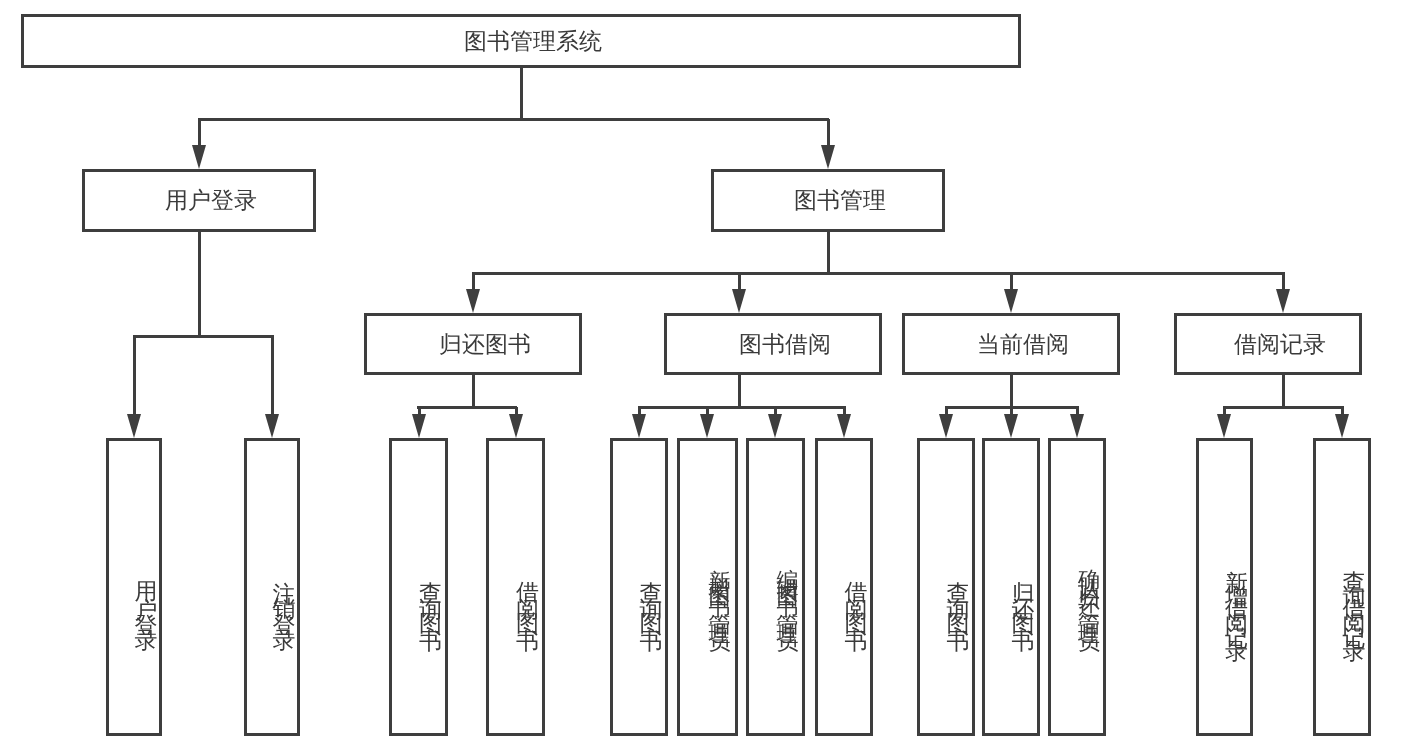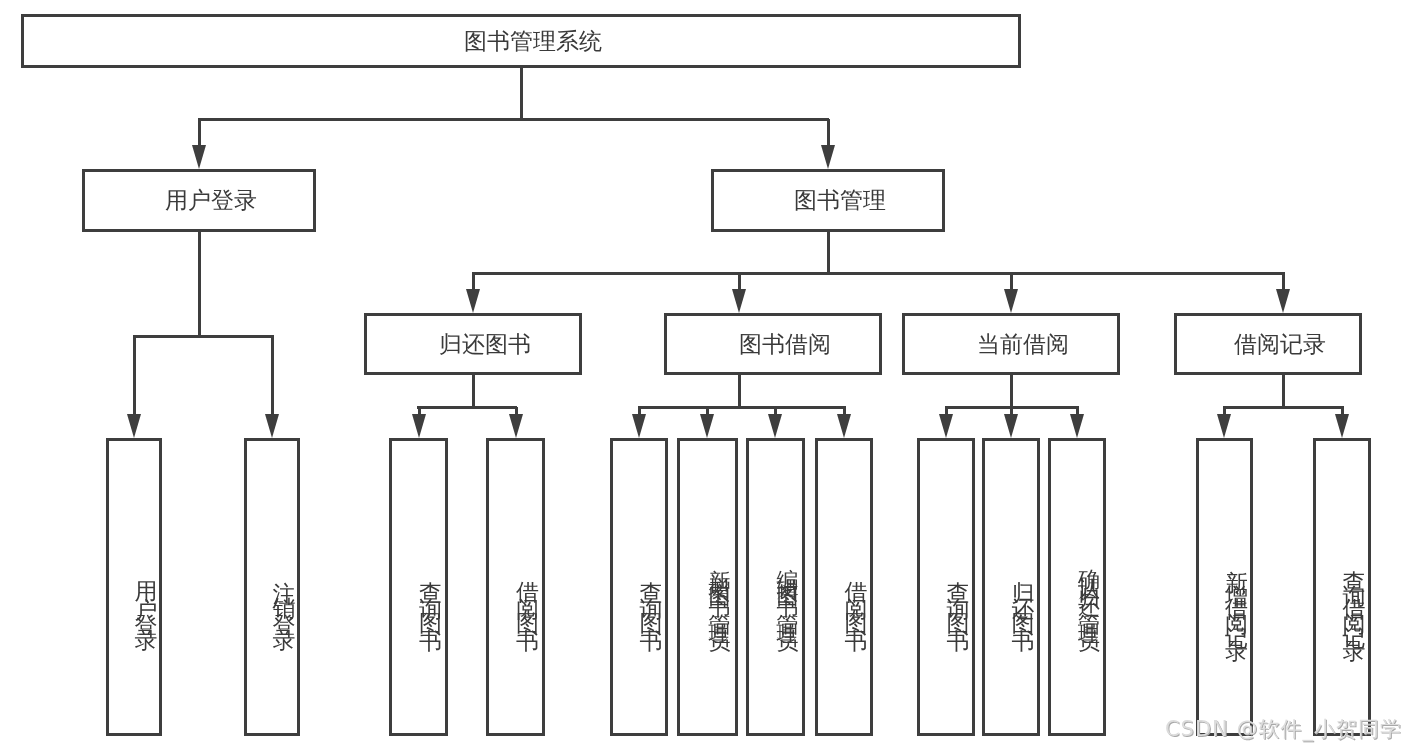--- a/index.html
+++ b/index.html
@@ -209,15 +209,14 @@
     <span class="v-label gap-9">确认归还（管理员）</span>
   </div>
 
   <div class="node leaf" style="left:1196px;top:438px;width:57px;height:298px;">
     <span class="v-label gap-6">新增借阅记录</span>
   </div>
   <div class="node leaf" style="left:1313px;top:438px;width:58px;height:298px;">
     <span class="v-label gap-6">查询借阅记录</span>
   </div>
 
-  <div class="watermark">CSDN @软件_小贺同学</div>
 
 </div>
 
 </body></html>

